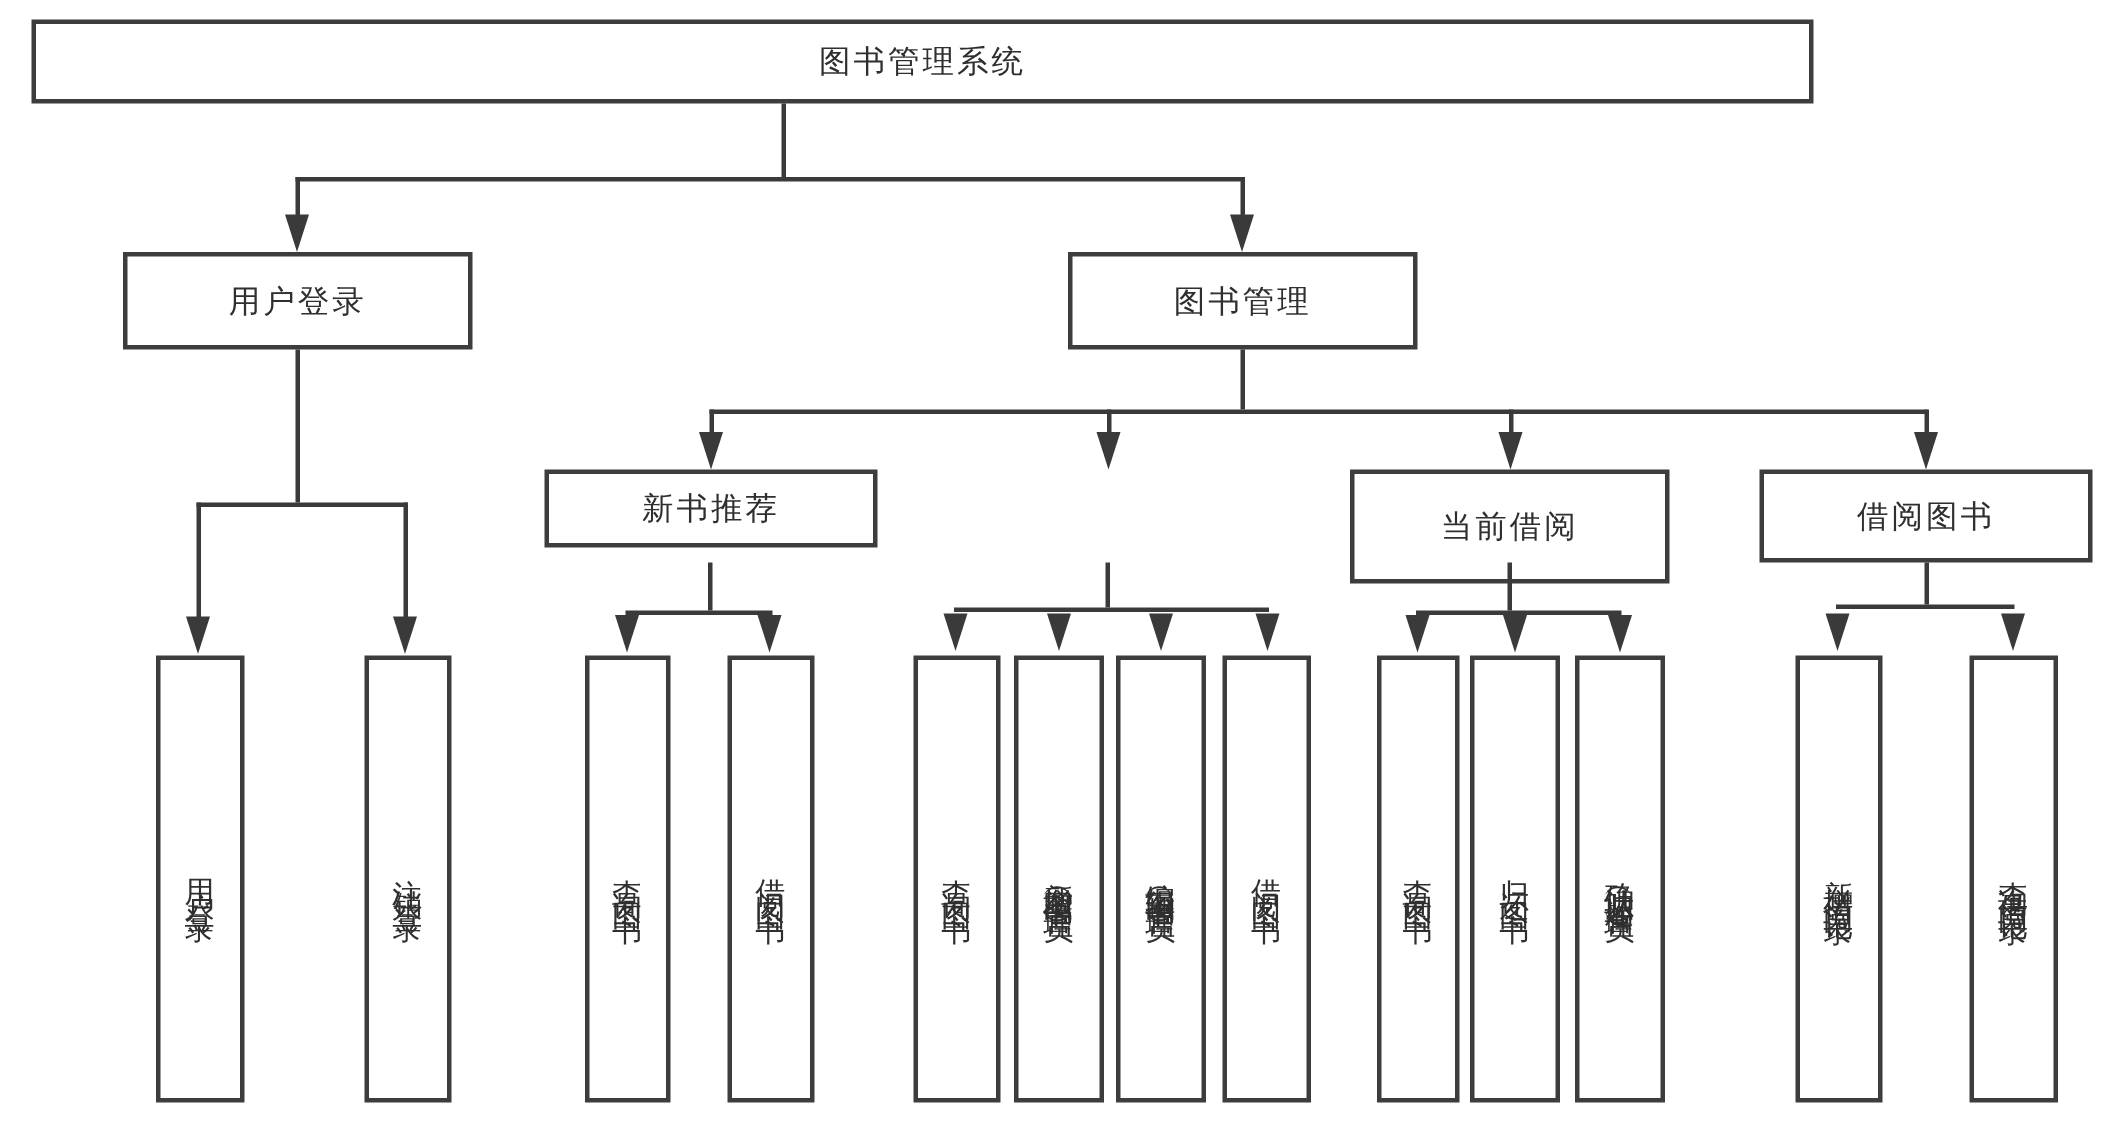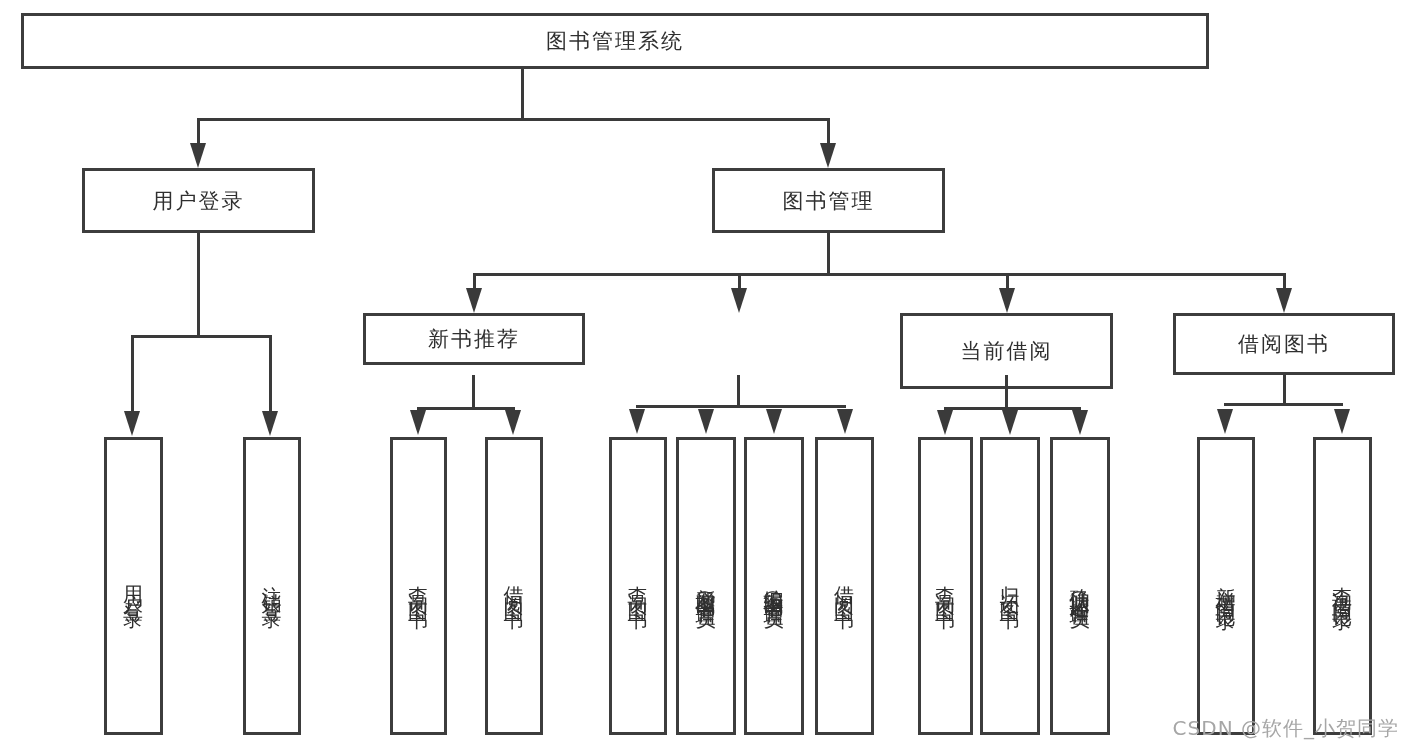--- a/index.html
+++ b/index.html
@@ -161,15 +161,14 @@
     <span>确认归还（管理员）</span>
   </div>
 
   <div class="box leaf" style="left:1197px;top:437px;width:58px;height:298px;letter-spacing:5px;">
     <span>新增借阅记录</span>
   </div>
   <div class="box leaf" style="left:1313px;top:437px;width:59px;height:298px;letter-spacing:5px;">
     <span>查询借阅记录</span>
   </div>
 
-  <div class="watermark">CSDN @软件_小贺同学</div>
 
 </div>
 
 </body></html>

